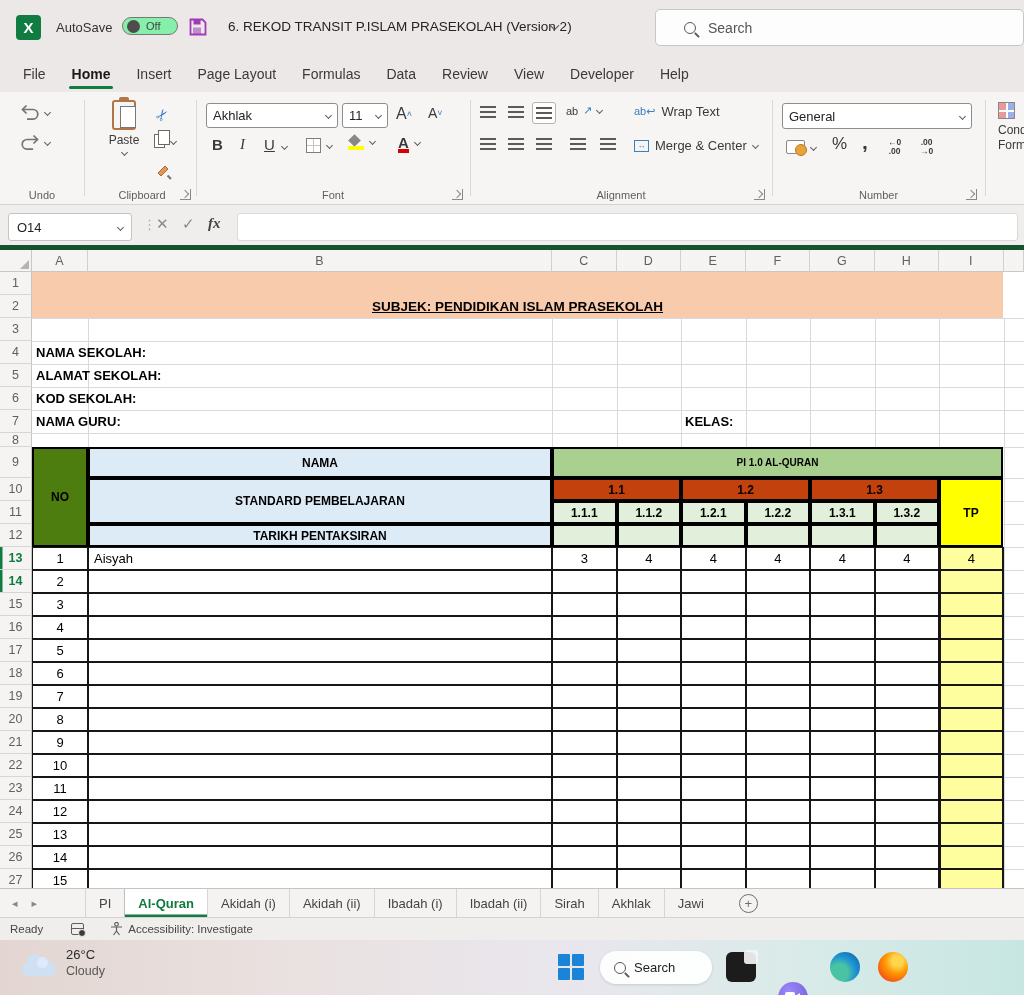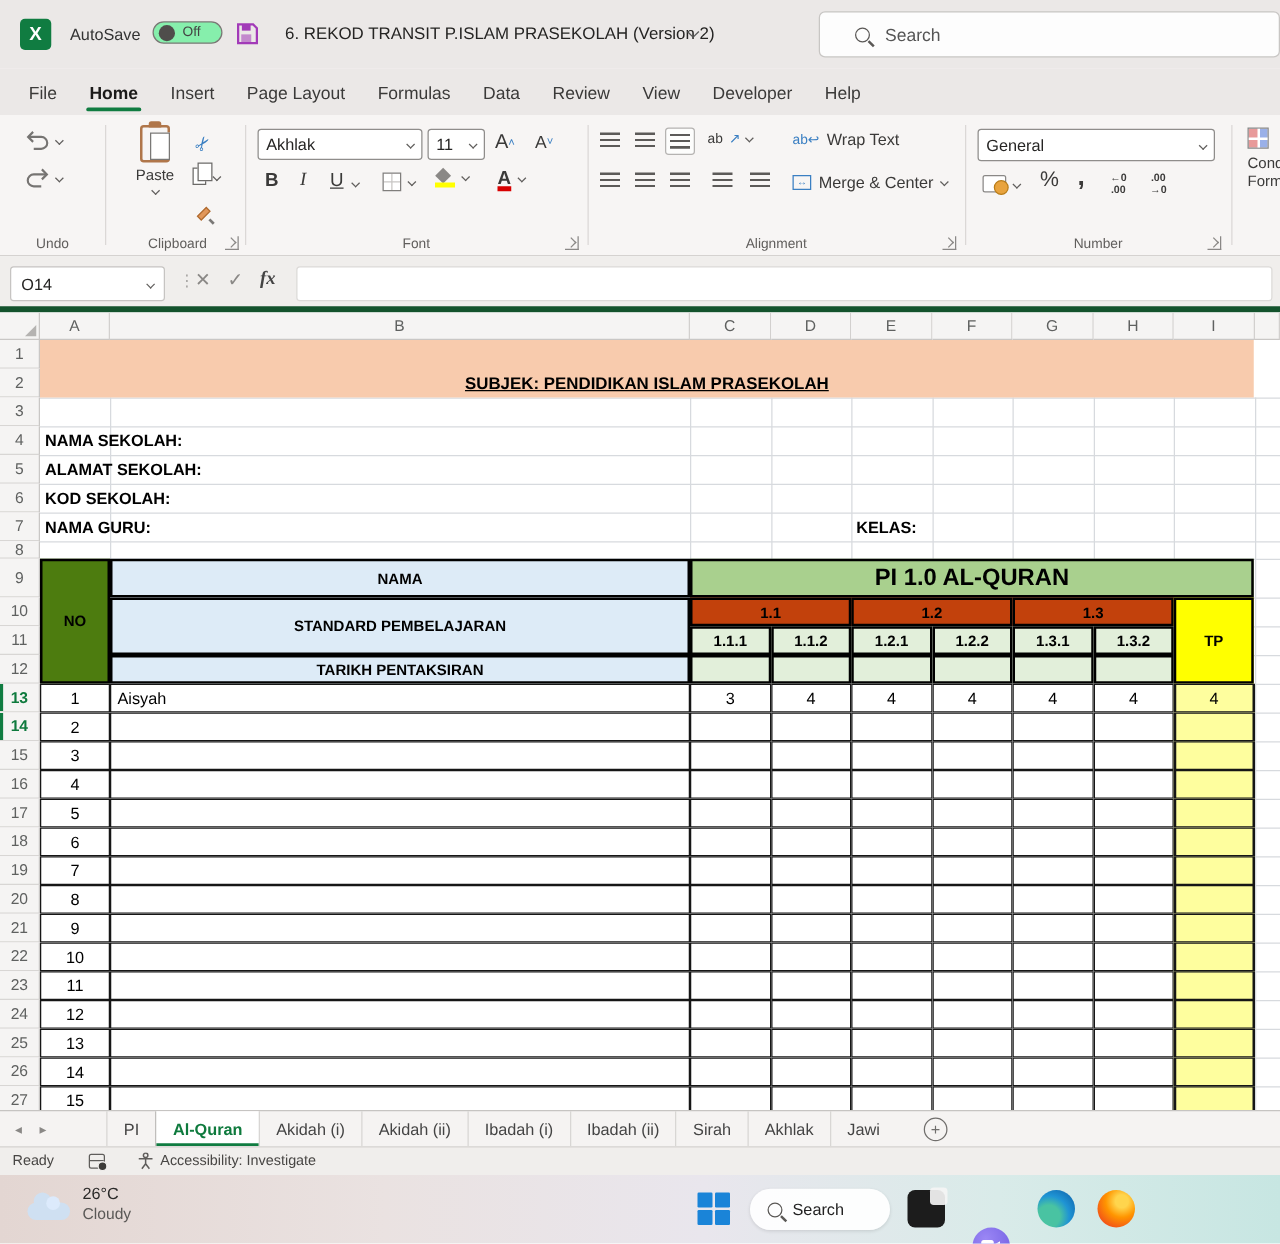--- a/index.html
+++ b/index.html
@@ -85,21 +85,21 @@
   .vline { position:absolute; width:1px; background:#d7dade; z-index:0; }
   #title-band { position:absolute; left:32px; top:22px; width:971px; height:46px; background:#F8CBAD; z-index:1; }
   .sheet-title { position:absolute; left:32px; width:971px; height:23px; z-index:2; display:flex; align-items:center; justify-content:center; font-size:13.5px; font-weight:700; text-decoration:underline; color:#000; }
   .form-label { position:absolute; z-index:2; height:23px; display:flex; align-items:center; font-size:13px; font-weight:700; color:#000; }
   .hcell { position:absolute; z-index:2; border:2px solid #000; background:#fff; display:flex; align-items:center; justify-content:center; font-size:12px; font-weight:700; color:#000; }
   .dcell { position:absolute; z-index:2; border:1px solid #161616; background:#fff; display:flex; align-items:center; justify-content:center; font-size:13px; color:#000; }
   .c-name { justify-content:flex-start; padding-left:5px; }
   .c-tp { background:#FEFE9E; border-left-width:2px; border-right-width:2px; }
   #cell-no   { left:32px;  top:197px; width:56px;  height:100px; background:#4d7c0f; }
   #cell-nama { left:88px;  top:197px; width:464px; height:31px;  background:#DDEBF7; }
-  #cell-main { left:552px; top:197px; width:451px; height:31px;  background:#A9D08E; font-size:19px; }
+  #cell-main { left:552px; top:197px; width:451px; height:31px;  background:#A9D08E; font-size:10px; }
   #cell-standard { left:88px; top:228px; width:464px; height:46px; background:#DDEBF7; }
   #cell-tarikh   { left:88px; top:274px; width:464px; height:23px; background:#DDEBF7; }
   #cell-tp   { left:939px; top:228px; width:64px; height:69px; background:#FFFF00; }
   .gcell { top:228px; height:23px; width:129px; background:#c2410c; }
   .scell { top:251px; height:23px; width:64.5px; background:#E2EFDA; }
   .ecell { top:274px; height:23px; width:64.5px; background:#E2EFDA; }
 
   
   #tabbar { position:absolute; left:0; top:888px; width:1024px; height:29px; background:#f5f3f2; border-top:1px solid #c6c4c2; display:flex; align-items:stretch; z-index:5; }
   .tab-nav { display:flex; align-items:center; gap:14px; padding:0 14px 0 12px; color:#8a8886; font-size:11px; }

